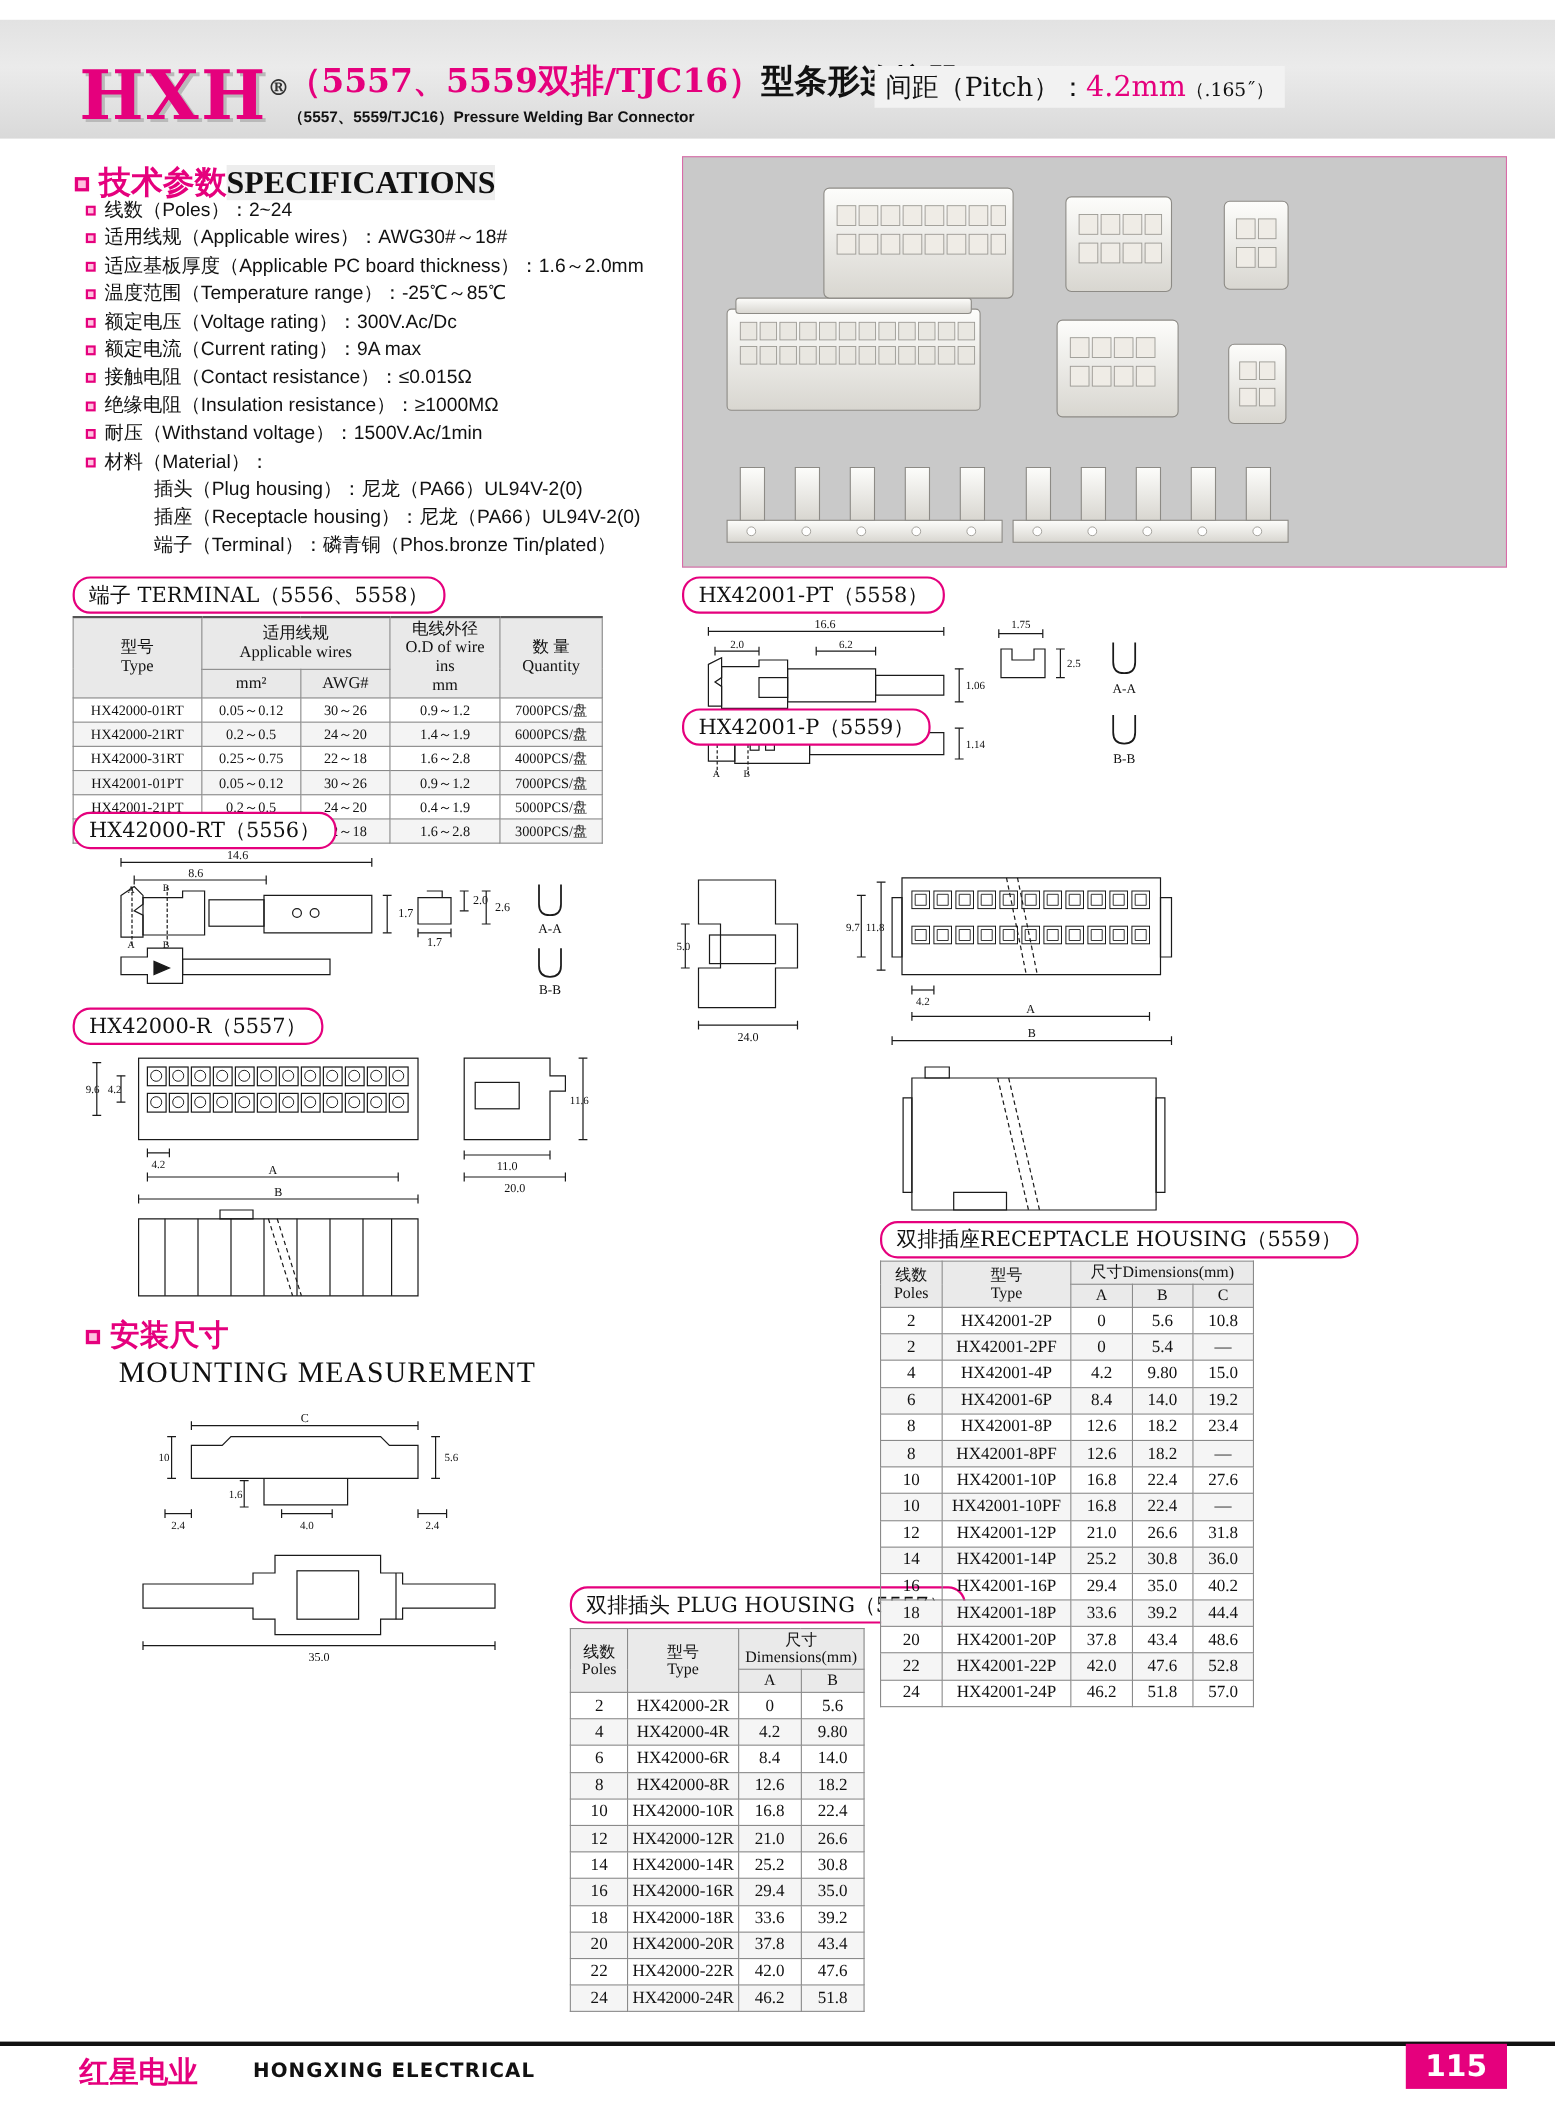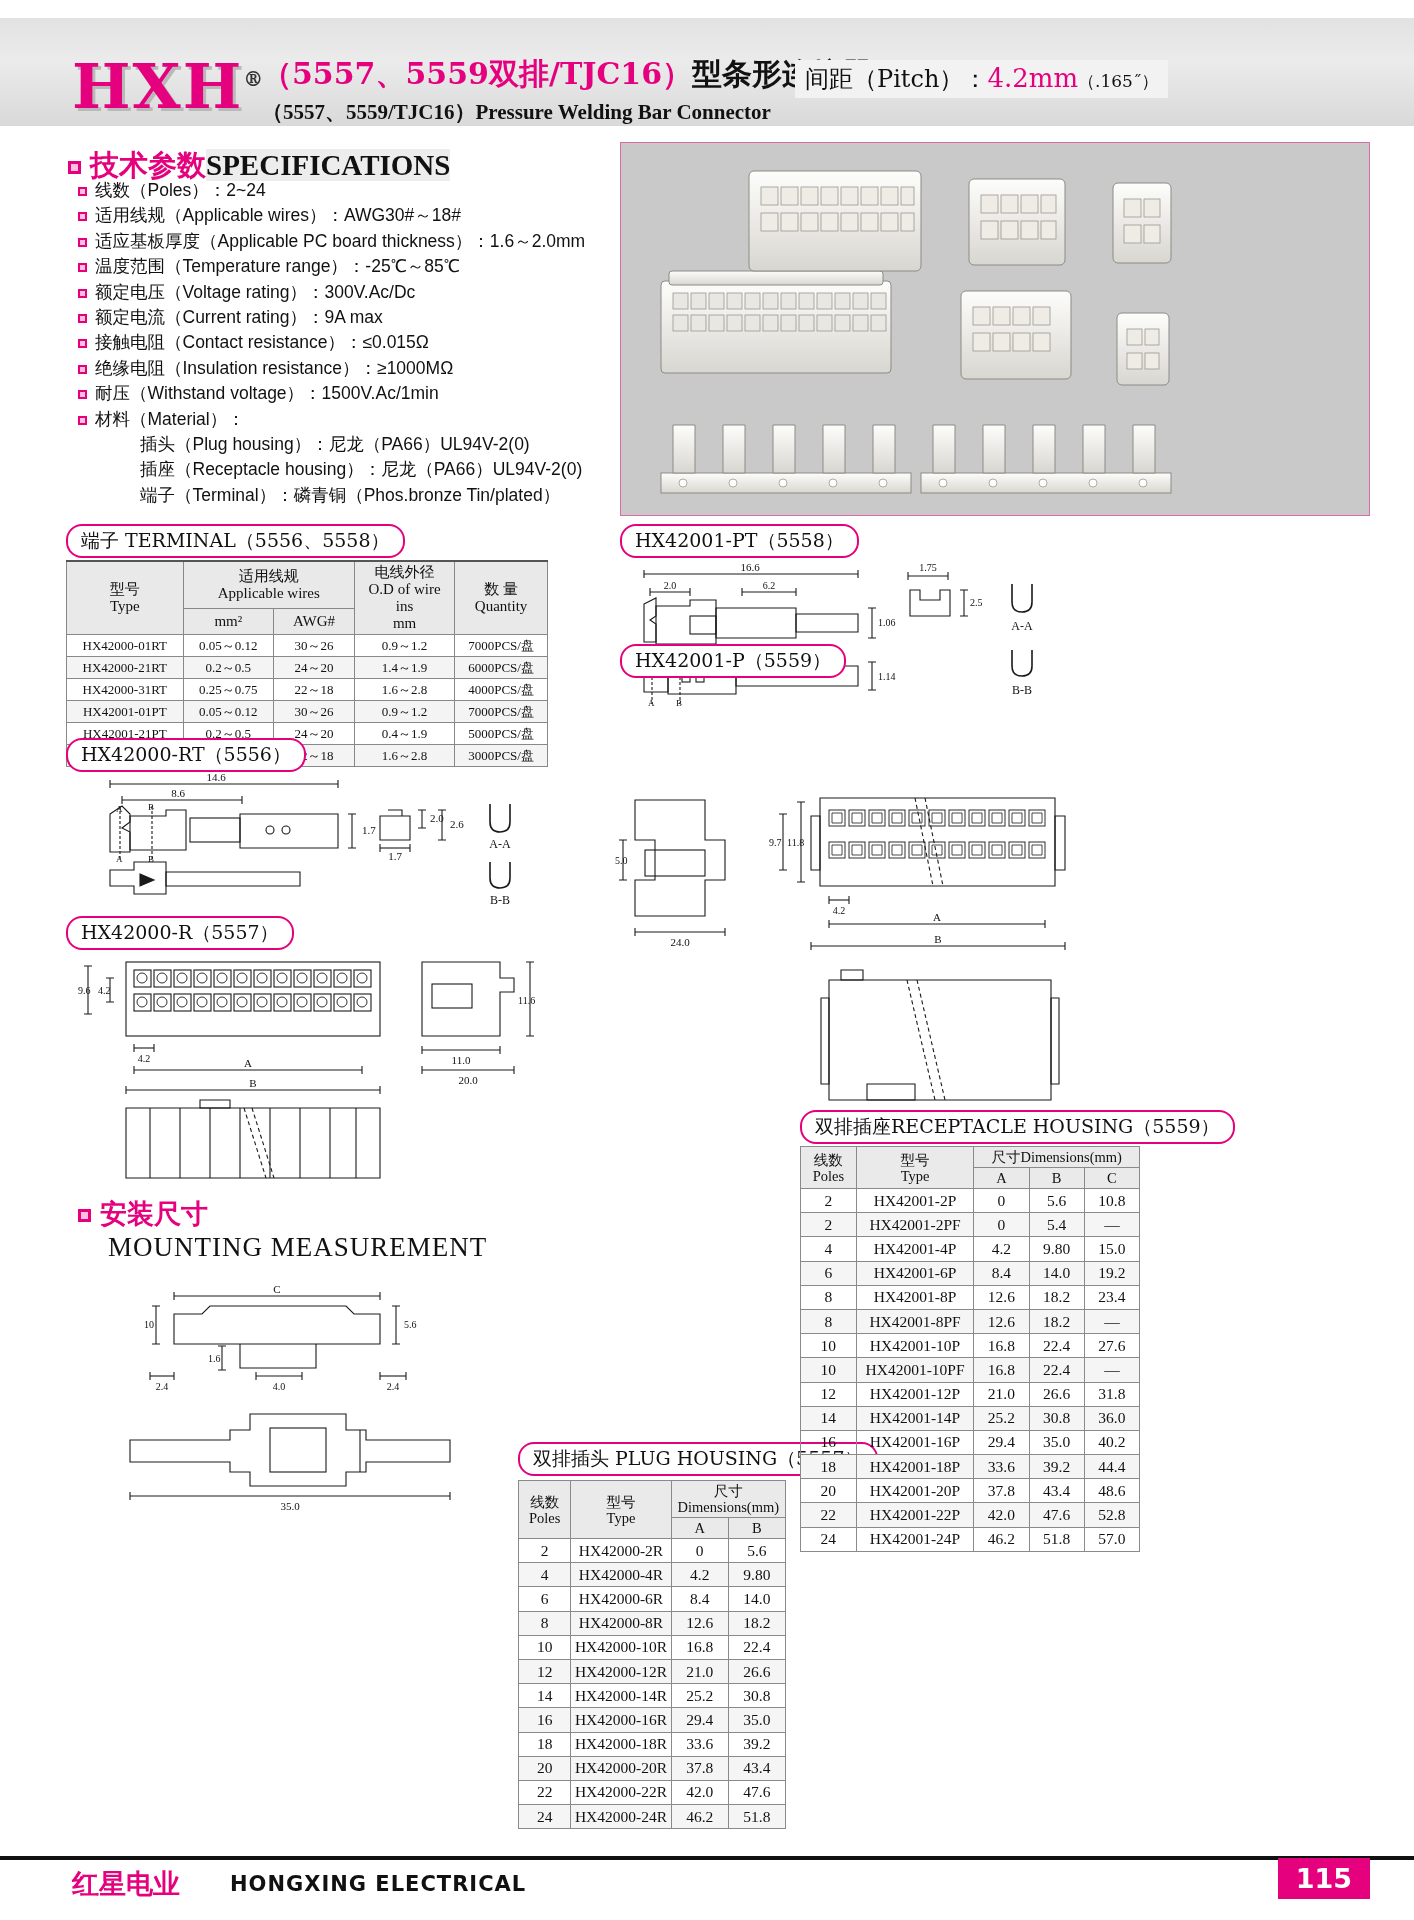--- a/index.html
+++ b/index.html
@@ -9,22 +9,22 @@
   
   .hdr{position:absolute;left:0;top:18px;width:1414px;height:108px;
        background:linear-gradient(to bottom,#e2e2e2 0%,#ebebeb 40%,#d9d9d9 100%);}
   .logo{position:absolute;left:72px;top:32px;font-family:"DejaVu Serif",serif;font-weight:bold;
         font-size:62px;letter-spacing:2px;color:#e5007d;
         text-shadow:3px 3px 0 #b9b9b9;}
   .logo .reg{font-size:20px;vertical-align:super;color:#333;text-shadow:none;}
   .ttl-cn{position:absolute;left:262px;top:36px;font-size:30px;font-weight:bold;color:#e5007d;
           font-family:"DejaVu Serif",serif;letter-spacing:0px;white-space:nowrap;}
   .ttl-cn .blk{color:#111;}
-  .ttl-en{position:absolute;left:262px;top:80px;font-size:21px;font-weight:bold;color:#111;
-          font-family:Liberation Serif, serif;white-space:nowrap;}
+  .ttl-en{position:absolute;left:262px;top:80px;font-size:14px;font-weight:bold;color:#111;
+          font-family:Liberation Sans, sans-serif;white-space:nowrap;}
   .pitch{position:absolute;left:795px;top:42px;background:#f2f2f2;padding:3px 10px;
          font-size:24px;white-space:nowrap;font-family:"DejaVu Serif",serif;}
   .pitch .v{color:#e5007d;font-size:26px;}
   .pitch .sm{font-size:17px;}
 
   
   .sec-h{position:absolute;font-size:29px;font-weight:bold;white-space:nowrap;font-family:"DejaVu Serif",serif;}
   .sec-h .cn{color:#e5007d;}
   .sec-h .en{color:#111;background:#ededed;font-family:"Liberation Serif",serif;}
   .bsq{display:inline-block;width:13px;height:13px;background:#e5007d;margin-right:9px;
@@ -69,21 +69,21 @@
   
   .mount-h1{position:absolute;left:78px;top:1196px;font-size:27px;font-weight:bold;color:#e5007d;
             font-family:"DejaVu Serif",serif;white-space:nowrap;}
   .mount-h2{position:absolute;left:108px;top:1232px;font-size:27px;color:#111;
             font-family:"Liberation Serif",serif;white-space:nowrap;letter-spacing:1px;}
 
   
   .ftr{position:absolute;left:0;top:1856px;width:1414px;height:4px;background:#111;}
   .ftr-cn{position:absolute;left:72px;top:1866px;font-size:27px;font-weight:bold;color:#e5007d;
           font-family:"DejaVu Serif",serif;white-space:nowrap;}
-  .ftr-en{position:absolute;left:230px;top:1872px;font-size:21px;font-weight:bold;color:#111;
+  .ftr-en{position:absolute;left:230px;top:1872px;font-size:18px;font-weight:bold;color:#111;
           font-family:"DejaVu Sans",sans-serif;letter-spacing:1px;white-space:nowrap;}
   .pg{position:absolute;right:44px;top:1858px;background:#e5007d;color:#fff;font-size:27px;
       font-weight:bold;padding:5px 18px;font-family:"DejaVu Sans",sans-serif;}
 </style>
 </head>
 <body>
 
 <div class="page">
 
   <div class="hdr">

